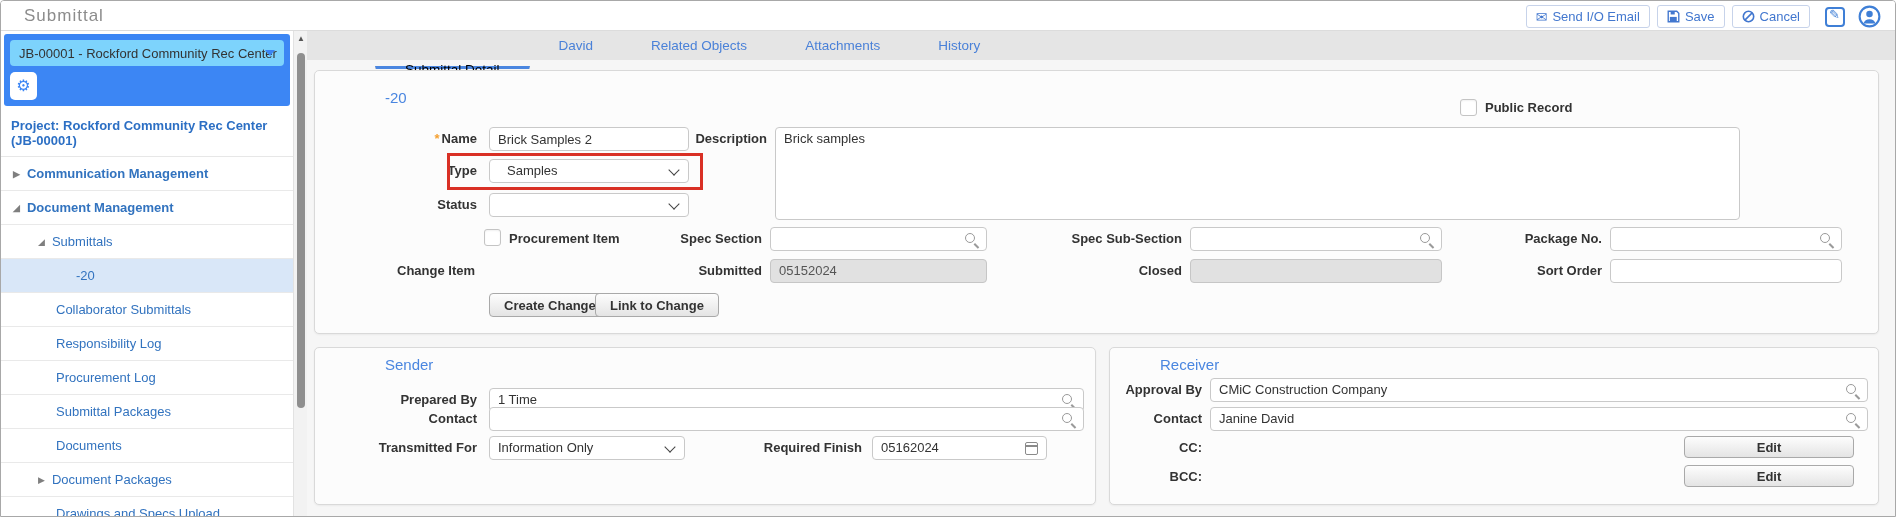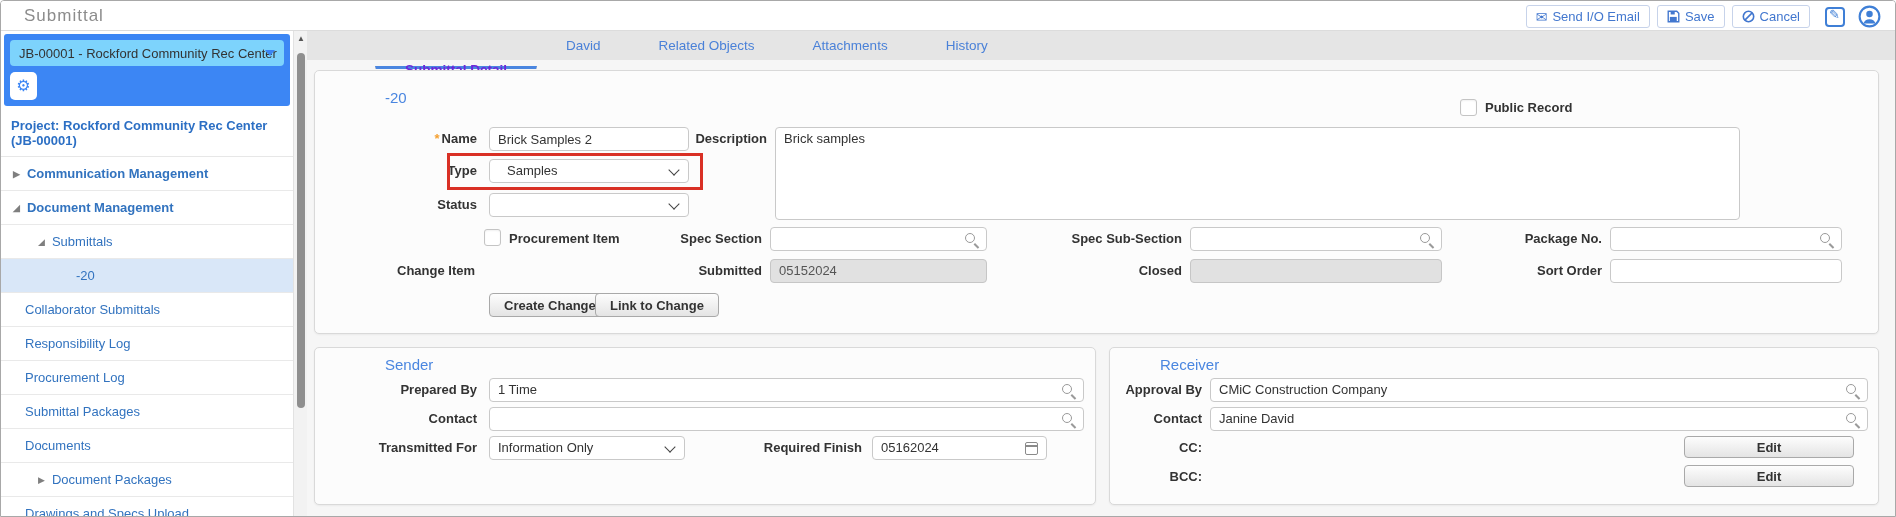--- a/index.html
+++ b/index.html
@@ -21,33 +21,33 @@
   .proj-select { position:relative; height:26px; background:#7dd3fc; border-radius:4px; display:flex; align-items:center; padding:0 24px 0 9px; font-size:13px; color:#333; cursor:pointer; white-space:nowrap; overflow:hidden; }
   .proj-caret { position:absolute; right:9px; top:10px; width:0; height:0; border-left:5px solid transparent; border-right:5px solid transparent; border-top:6px solid #3c86f4; }
   .searchrow { display:flex; gap:5px; margin-top:6px; }
   .searchrow input { flex:1; height:28px; border:1px solid #e0e0e0; border-radius:6px; padding:0 9px; font-size:13px; color:#333; font-family:"Liberation Sans", sans-serif; }
   .searchrow input::placeholder { color:#9b9b9b; }
   .gearbtn { width:27px; height:28px; background:#fff; border:none; border-radius:5px; color:#3c86f4; font-size:16px; line-height:28px; text-align:center; cursor:pointer; }
   .proj-heading { padding:9px 10px 8px 10px; font-size:13px; font-weight:bold; color:#2c6fc4; border-bottom:1px solid #e7e7e7; }
   .trow { position:relative; height:34px; display:flex; align-items:center; gap:7px; border-bottom:1px solid #e9e9e9; font-size:13px; color:#3273bf; cursor:pointer; background:#fff; }
   .trow.bold { font-weight:bold; }
   .trow.sel { background:#d9e7f8; }
-  .p12 { padding-left:12px; } .p37 { padding-left:37px; } .p55 { padding-left:24px; } .p75 { padding-left:75px; }
+  .p12 { padding-left:12px; } .p37 { padding-left:37px; } .p55 { padding-left:55px; } .p75 { padding-left:75px; }
   .arr { font-size:9px; color:#7f7f7f; }
 
   
   .sb-track { position:absolute; left:292px; top:30px; width:14px; bottom:0; background:#f2f2f2; border-left:1px solid #e2e2e2; }
   .sb-up { position:absolute; top:3px; left:0; width:14px; text-align:center; font-size:8px; color:#555; cursor:pointer; }
   .sb-thumb { position:absolute; left:2.5px; top:22px; width:8px; height:355px; background:#8f8f8f; border-radius:5px; cursor:pointer; }
 
   
   .main { position:absolute; left:306px; top:30px; right:0; bottom:0; background:#f6f6f6; }
   .tabbar { height:29px; background:#e5e5e5; display:flex; align-items:stretch; padding-left:68px; }
   .tab { display:flex; align-items:center; padding:0 29px; font-size:13.5px; color:#4a81d8; cursor:pointer; }
-  .tab.active { background:#fafafa; border-top:3px solid #4a86e0; border-left:1px solid #d2d2d2; border-right:1px solid #d2d2d2; color:#6d28d9; font-weight:bold;margin-top:35px; }
+  .tab.active { background:#fafafa; border-top:3px solid #4a86e0; border-left:1px solid #d2d2d2; border-right:1px solid #d2d2d2; color:#000000; font-weight:normal;margin-top:35px; }
 
   .panel { position:absolute; background:#fcfcfc; border:1px solid #d9d9d9; border-radius:5px; box-shadow:0 1px 2px rgba(0,0,0,0.05); }
   .ptitle { position:absolute; font-size:15px; color:#4a86e0; }
 
   .fieldrow { position:absolute; left:12px; right:12px; height:24px; }
   .flabel { position:absolute; top:4px; font-size:13px; font-weight:bold; color:#333; text-align:right; white-space:nowrap; }
   .field { position:absolute; height:24px; border:1px solid #c9c9c9; border-radius:4px; background:#fff; font-size:13px; color:#333; padding:0 8px; line-height:22px; white-space:nowrap; overflow:hidden; }
   .field.disabled { background:#e1e1e1; border-color:#c6c6c6; color:#555; }
   .field.qf { padding-right:26px; }
   .req { color:#f5a030; font-weight:bold; margin-right:2px; }
@@ -233,21 +233,21 @@
 
       <div class="fieldrow" style="top:222px;">
         <button class="gbtn" style="position:absolute; left:162px;">Create Change</button>
         <button class="gbtn" style="position:absolute; left:268px;">Link to Change</button>
       </div>
     </div>
 
     <div class="panel" style="left:7px; top:316px; width:782px; height:158px;">
       <div class="ptitle" style="left:70px; top:8px;">Sender</div>
 
-      <div class="fieldrow" style="top:30px;">
+      <div class="fieldrow" style="top:40px;">
         <div class="flabel" style="left:0; width:150px;">Prepared By</div>
         <div class="field qf" style="left:162px; width:595px;">
           <span>1 Time</span>
           <span class="icon-q"></span>
         </div>
       </div>
 
       <div class="fieldrow" style="top:59px;">
         <div class="flabel" style="left:0; width:150px;">Contact</div>
         <div class="field qf" style="left:162px; width:595px;">

